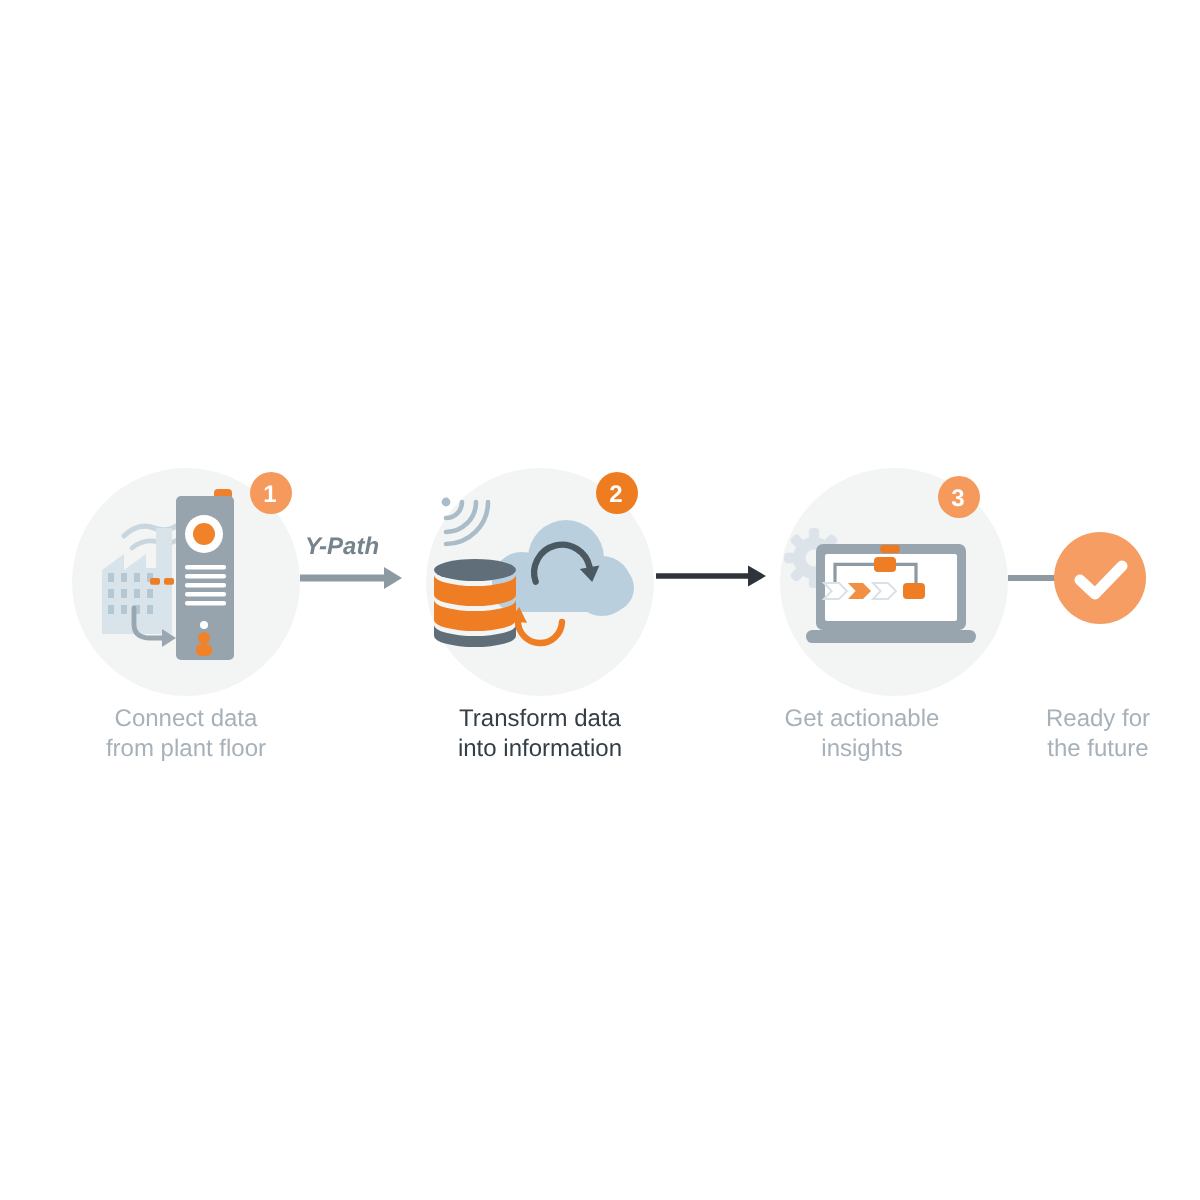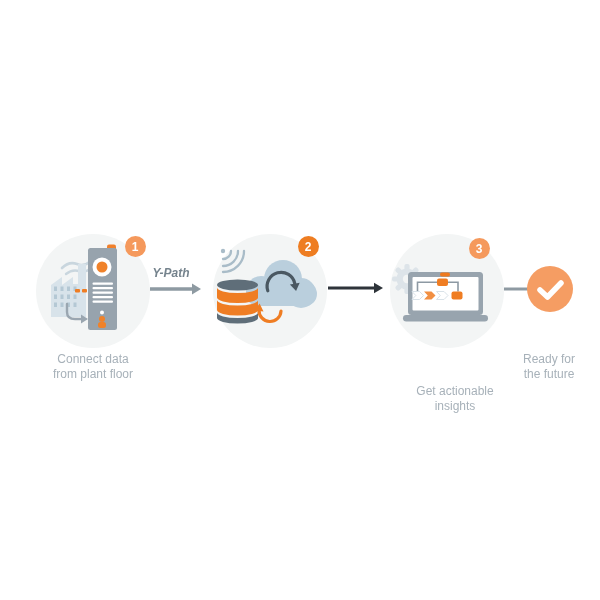--- a/index.html
+++ b/index.html
@@ -19,21 +19,21 @@
   }
   .badge.b1{left:124.5px;top:236px;}
   .badge.b2{left:297.5px;top:236px;background:#EE7D22;}
   .badge.b3{left:468.5px;top:238px;}
   .step-label{
     position:absolute;top:352px;width:150px;text-align:center;
     font-size:12px;font-weight:normal;line-height:15px;color:#A7B1B9;
   }
   .step-label.l1{left:18px;}
   .step-label.l2{left:195px;}
-  .step-label.l3{left:380px;margin-top:32px;}
+  .step-label.l3{left:356px;}
   .step-label.l4{left:474px;}
   .step-label.active{color:#333E47;}
   .ypath-label{
     position:absolute;left:144px;top:266px;width:54px;text-align:center;
     font-size:12px;font-weight:bold;color:#75838D;font-style:italic;
   }
   .abs{position:absolute;}
 </style>
 </head>
 <body>
@@ -191,20 +191,24 @@
 
   <svg class="abs" style="left:527px;top:266px;" width="46" height="46">
     <circle cx="23" cy="23" r="23" fill="#F59D63"></circle>
     <path d="M 13 24 L 20.5 31 L 34 17" fill="none" stroke="#FFFFFF" stroke-width="5.5" stroke-linecap="round" stroke-linejoin="round"></path>
   </svg>
 
   <div class="step-label l1">
     <span>Connect data</span><br>
     <span>from plant floor</span>
   </div>
+  <div class="step-label l2 active">
+    <span>Transform data</span><br>
+    <span>into information</span>
+  </div>
   <div class="step-label l3">
     <span>Get actionable</span><br>
     <span>insights</span>
   </div>
   <div class="step-label l4">
     <span>Ready for</span><br>
     <span>the future</span>
   </div>
 
 </div>

